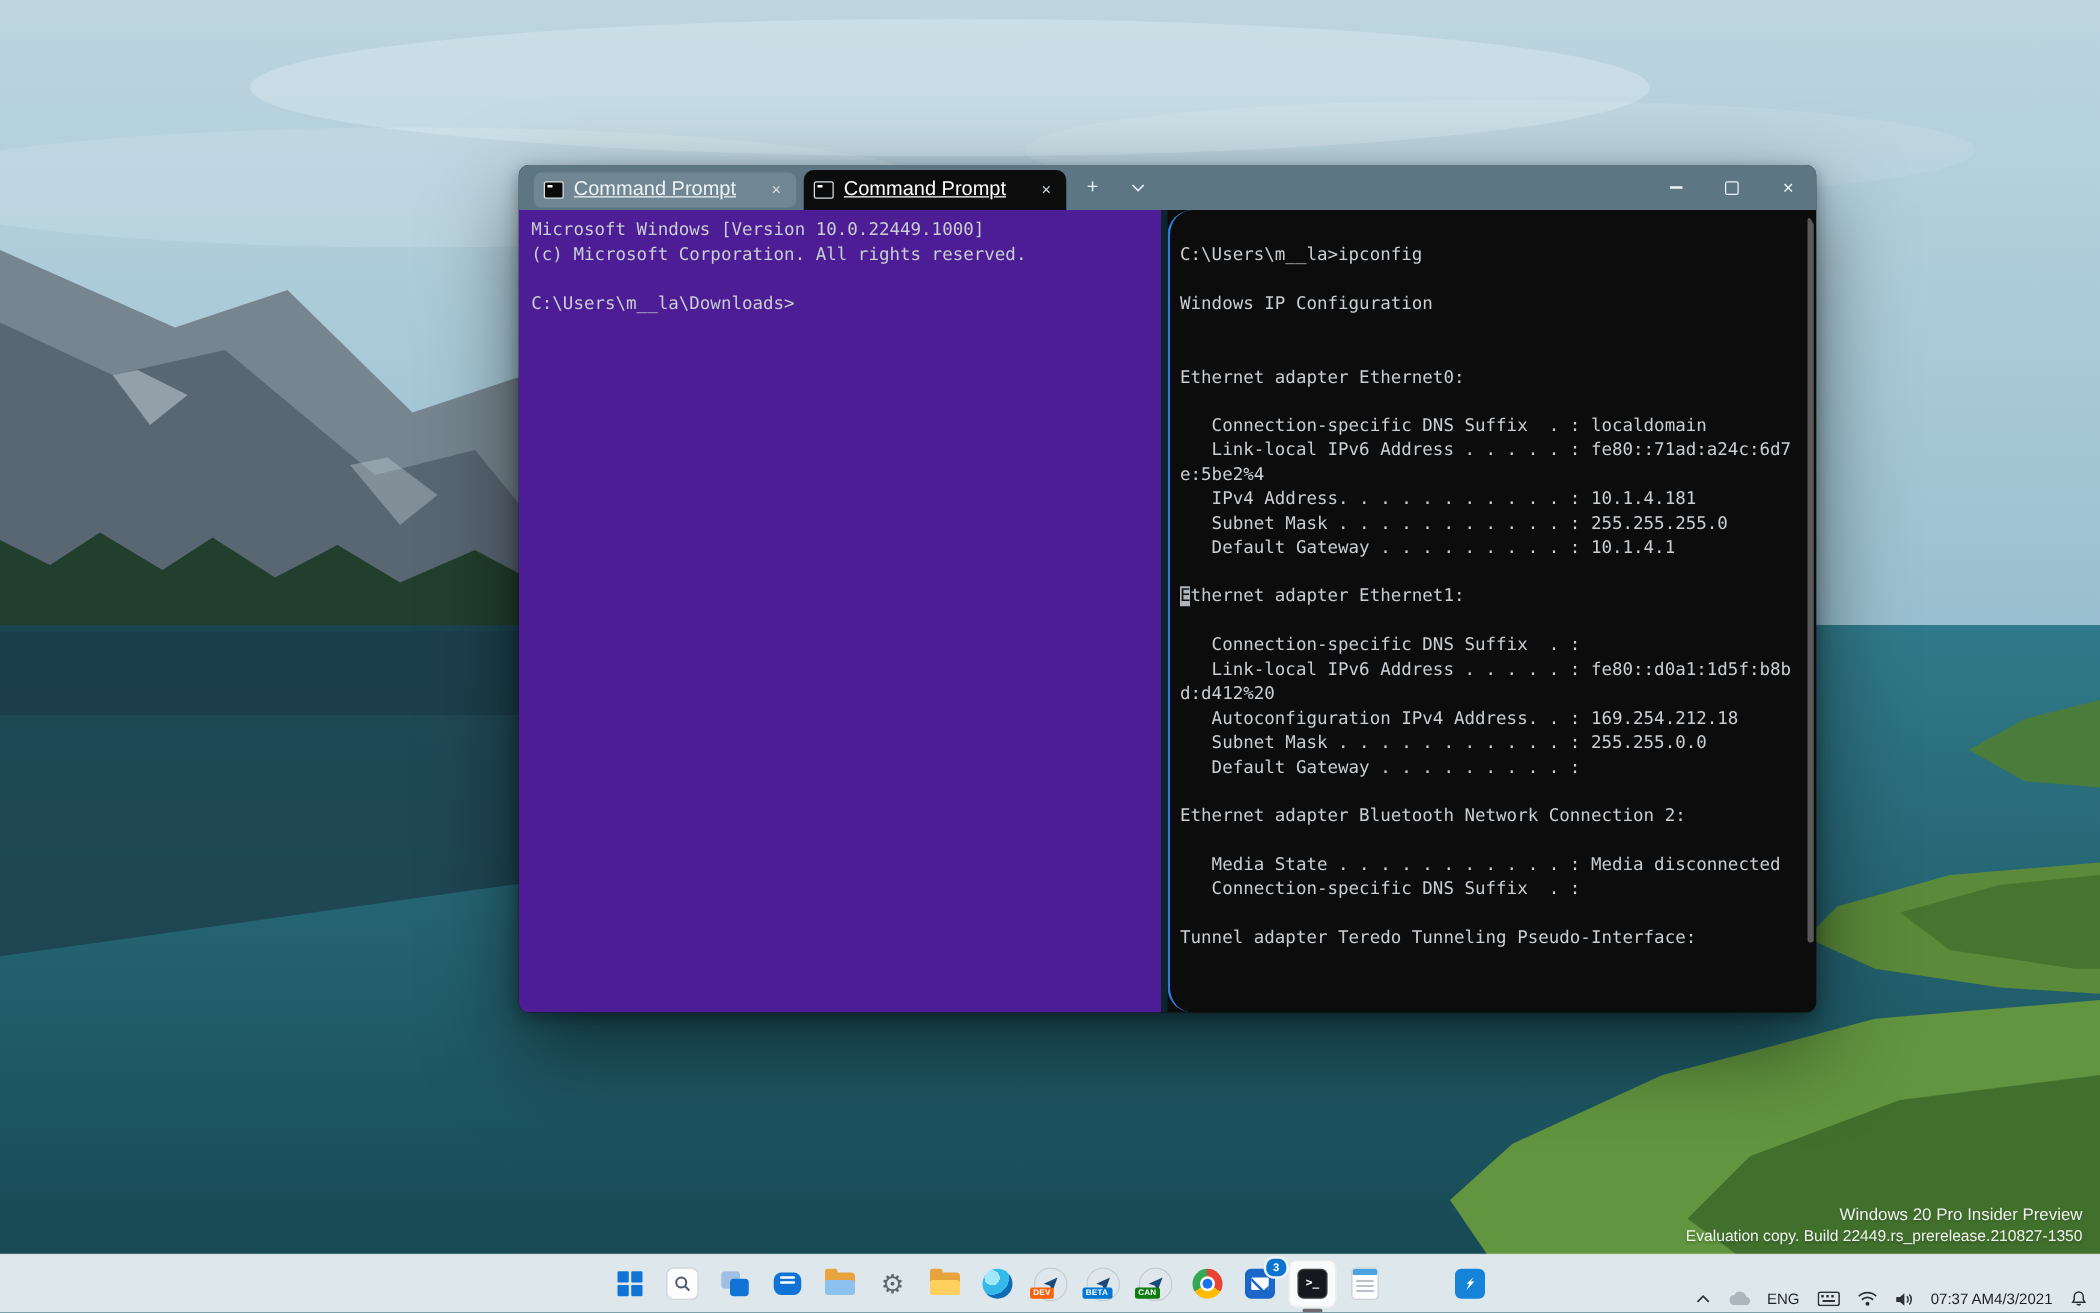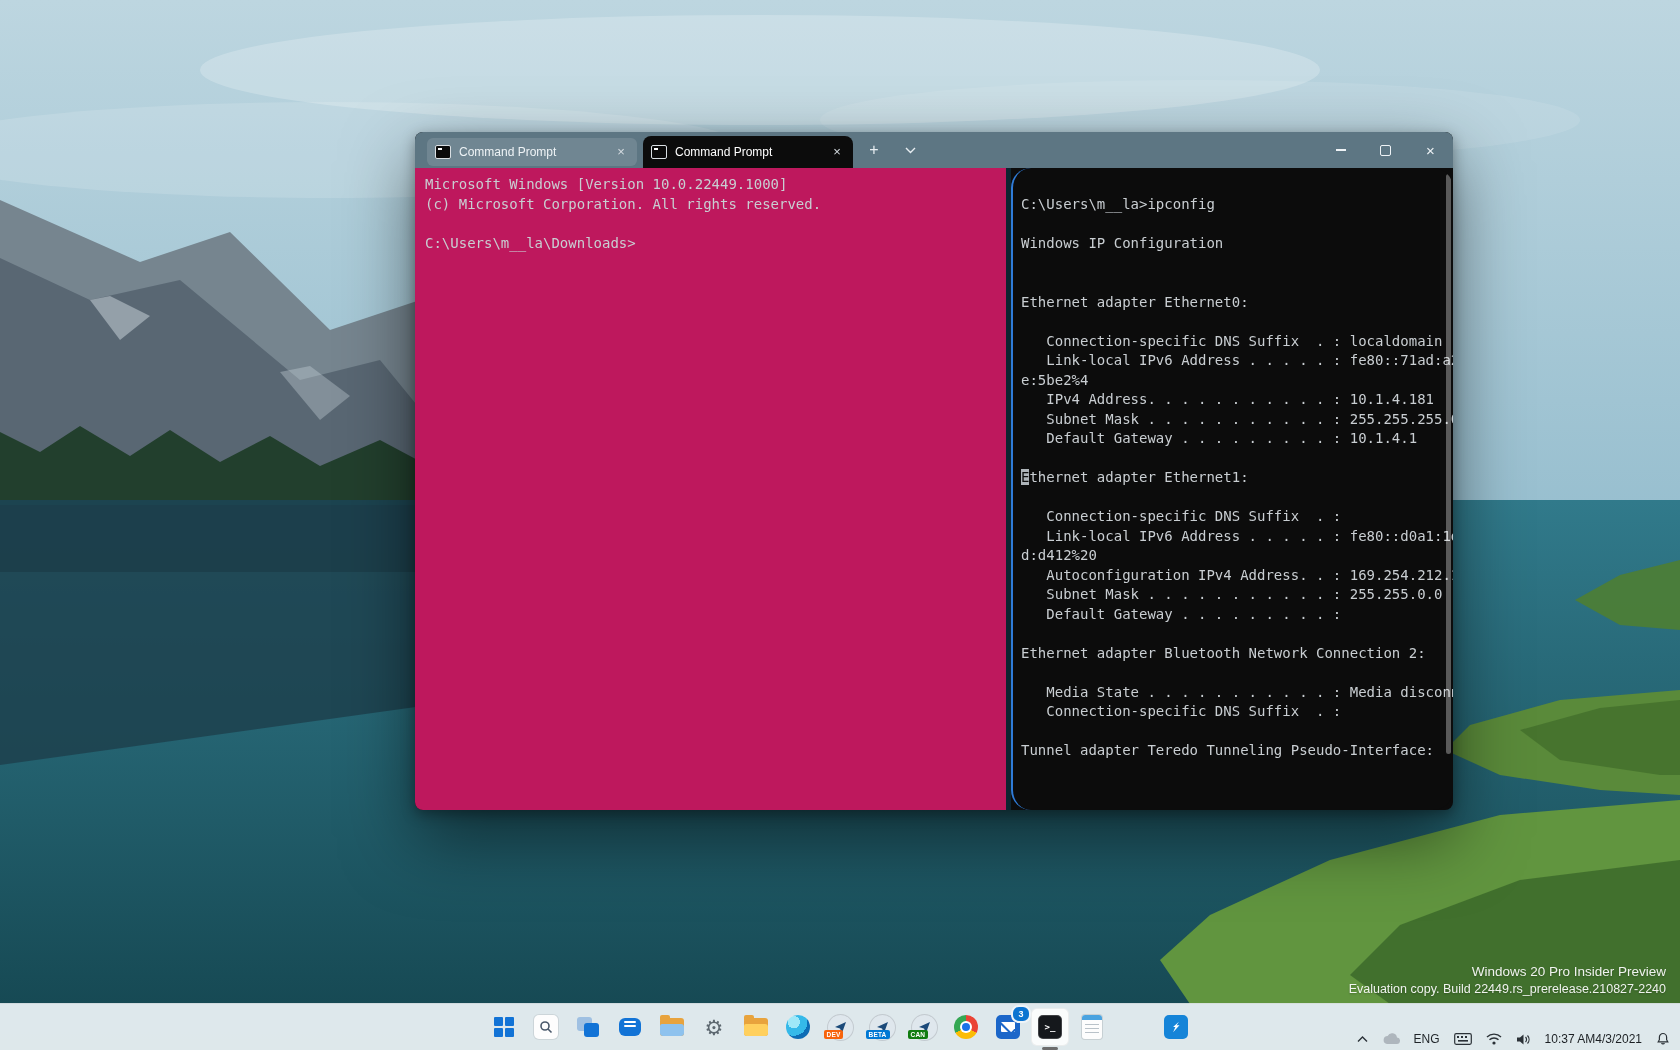--- a/index.html
+++ b/index.html
@@ -10,38 +10,38 @@
   
   .term-window{position:absolute;left:415px;top:132px;width:1038px;height:678px;
     border-radius:8px;overflow:hidden;background:#0c0c0c;
     box-shadow:0 28px 70px rgba(0,0,0,.5),0 4px 14px rgba(0,0,0,.35);}
   .titlebar{height:36px;background:#5d7683;display:flex;align-items:flex-end;position:relative;}
   .tabs{display:flex;align-items:flex-end;padding-left:12px;gap:6px;height:100%;}
   .tab{width:210px;height:32px;display:flex;align-items:center;gap:8px;padding:0 8px;
     border-radius:8px 8px 0 0;box-sizing:border-box;cursor:default;}
   .tab.inactive{background:rgba(255,255,255,.12);height:28px;margin-bottom:2px;border-radius:6px;}
   .tab.active{background:#0c0c0c;}
-  .tab-title{flex:1;font-size:12px;color:#eef3f6;white-space:nowrap;overflow:hidden;}
+  .tab-title{flex:1;font-size:16px;color:#eef3f6;white-space:nowrap;overflow:hidden;text-decoration:underline;}
   .tab.active .tab-title{color:#ffffff;}
   .tab-close{font-size:13px;color:#d6dde2;width:16px;height:16px;line-height:16px;
     text-align:center;border-radius:3px;}
   .cmdico{width:14px;height:12px;background:#0a0a0a;border:1px solid #d9dfe3;border-radius:2px;
     position:relative;flex:0 0 auto;}
   .cmdico::after{content:"";position:absolute;left:2px;top:2px;width:4px;height:1.5px;background:#fff;}
   .bar-btn{width:30px;height:30px;margin-bottom:3px;display:flex;align-items:center;justify-content:center;
     color:#e8eef2;font-size:16px;border-radius:4px;}
   .win-controls{position:absolute;right:0;top:0;height:36px;display:flex;}
   .wc{width:45px;height:36px;display:flex;align-items:center;justify-content:center;color:#eef3f6;}
   .wc .dash{width:10px;height:1.5px;background:#eef3f6;display:block;}
   .wc .box{width:9px;height:9px;border:1.2px solid #eef3f6;border-radius:2px;display:block;}
   .wc.close-btn{font-size:15px;}
 
   .term-content{display:flex;height:642px;}
   .pane{box-sizing:border-box;overflow:hidden;}
-  .pane-left{width:591px;background:#be185d;}
+  .pane-left{width:514px;background:#4c1d95;}
   .pane-divider{width:5px;background:#0e2430;}
   .pane-right{flex:1;background:#0c0c0c;border-left:2px solid #2f7cd8;position:relative;border-radius:20px;}
   .term-pre{margin:0;font-family:"DejaVu Sans Mono",monospace;font-size:14px;line-height:19.5px;
     color:#c9ced2;white-space:pre;}
   .pane-left .term-pre{padding:7px 10px;}
   .pane-right .term-pre{padding:27px 8px 8px 8px;}
   .cursor-block{background:#aeb4b9;color:#0c0c0c;}
   .scrollbar{position:absolute;right:2px;top:6px;bottom:6px;width:5px;}
   .scroll-thumb{position:absolute;top:0;width:5px;height:92%;border-radius:3px;background:rgba(255,255,255,.32);}
 
@@ -232,21 +232,21 @@
 Tunnel adapter Teredo Tunneling Pseudo-Interface:</span></pre>
         <div class="scrollbar">
           <div class="scroll-thumb"></div>
         </div>
       </div>
     </div>
   </div>
 
   <div class="watermark">
     <div class="l1">Windows 20 Pro Insider Preview</div>
-    <div class="l2">Evaluation copy. Build 22449.rs_prerelease.210827-2240</div>
+    <div class="l2">Evaluation copy. Build 22449.rs_prerelease.210827-1350</div>
   </div>
 
   <div class="taskbar">
     <div class="tb-center">
       <div class="tb-btn">
         <span class="i-start">
             <i></i>
             <i></i>
             <i></i>
             <i></i>
@@ -371,21 +371,21 @@
         </svg>
       </div>
       <div class="tray-item">
         <svg class="tico" width="15" height="13" viewBox="0 0 15 13">
           <polygon points="1,4.5 4,4.5 7.5,1.5 7.5,11.5 4,8.5 1,8.5" fill="#2b3137"></polygon>
           <path d="M9.5 4 a3.5 3.5 0 0 1 0 5" fill="none" stroke="#2b3137" stroke-width="1.2"></path>
           <path d="M11.5 2.5 a6 6 0 0 1 0 8" fill="none" stroke="#2b3137" stroke-width="1.2"></path>
         </svg>
       </div>
       <div class="tray-item tray-clock">
-        <div>10:37 AM</div>
+        <div>07:37 AM</div>
         <div>4/3/2021</div>
       </div>
       <div class="tray-item">
         <svg class="tico" width="14" height="14" viewBox="0 0 14 14">
           <path d="M7 1.5 a3.6 3.6 0 0 1 3.6 3.6 v2.6 l1.2 2.1 H2.2 l1.2-2.1 V5.1 A3.6 3.6 0 0 1 7 1.5 Z" fill="none" stroke="#2b3137" stroke-width="1.2"></path>
           <path d="M5.6 11 a1.5 1.5 0 0 0 2.8 0" fill="none" stroke="#2b3137" stroke-width="1.2"></path>
         </svg>
       </div>
     </div>
   </div>

